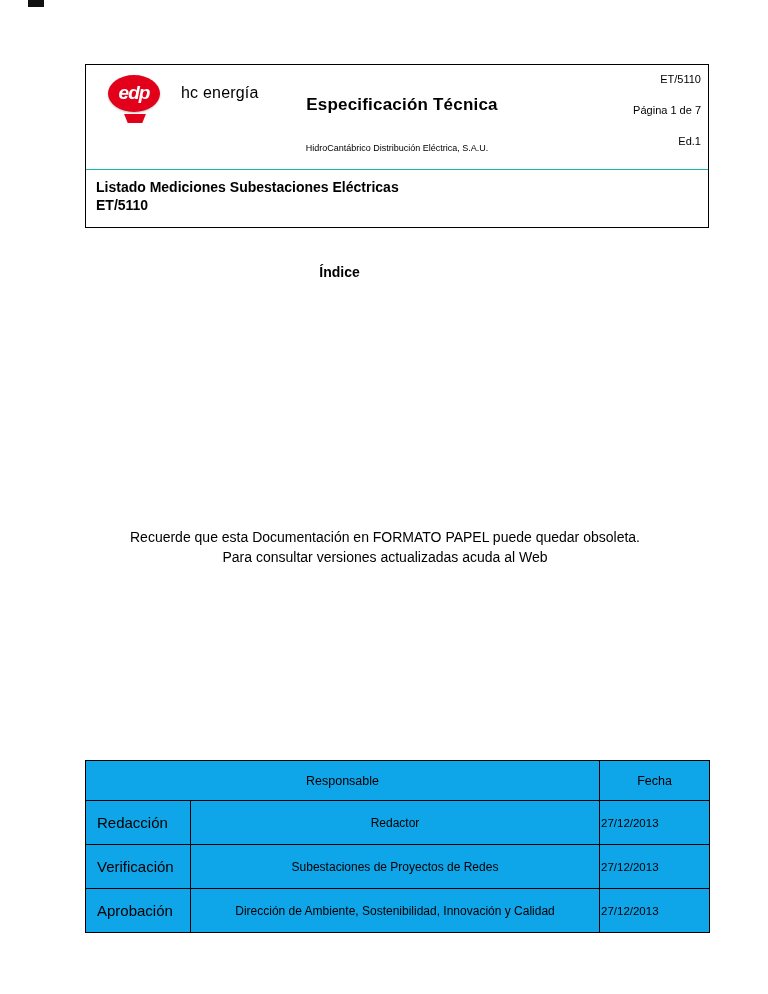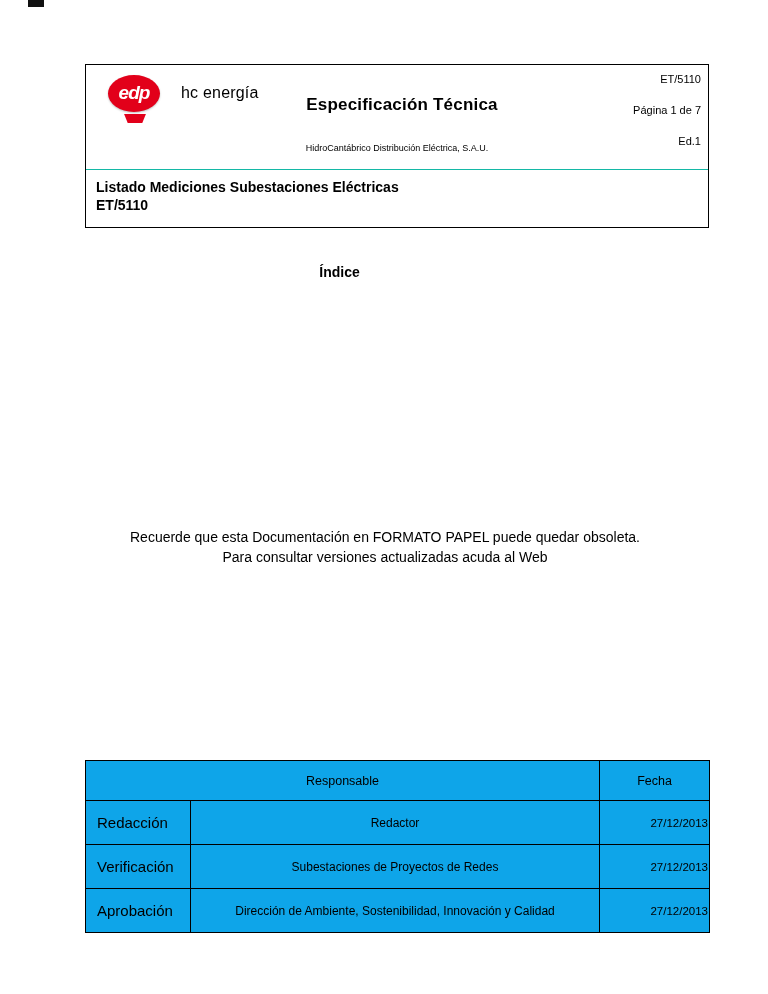--- a/index.html
+++ b/index.html
@@ -153,21 +153,21 @@
     text-align: left;
     padding-left: 11px;
   }
   .approval td.resp {
     font-size: 12px;
     text-align: center;
     padding: 0 6px;
   }
   .approval td.date {
     font-size: 11.5px;
-    text-align: right;
+    text-align: left;
   }
 </style>
 </head>
 <body>
 
 <div class="page">
 
   <div class="scan-artifact"></div>
 
   <div class="header-box">

